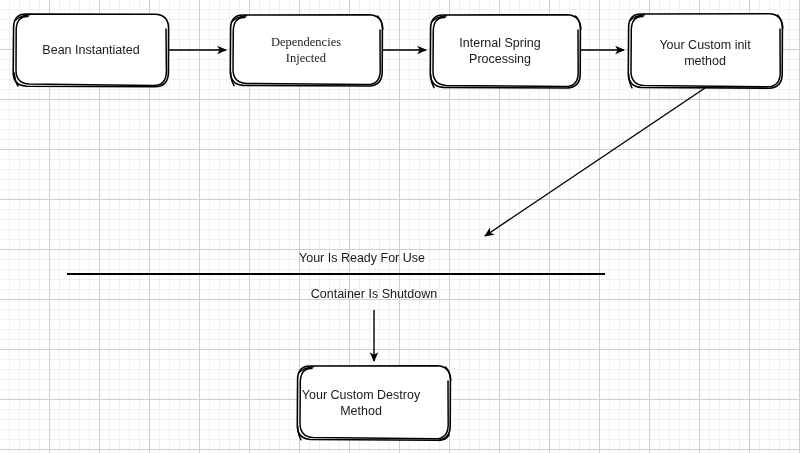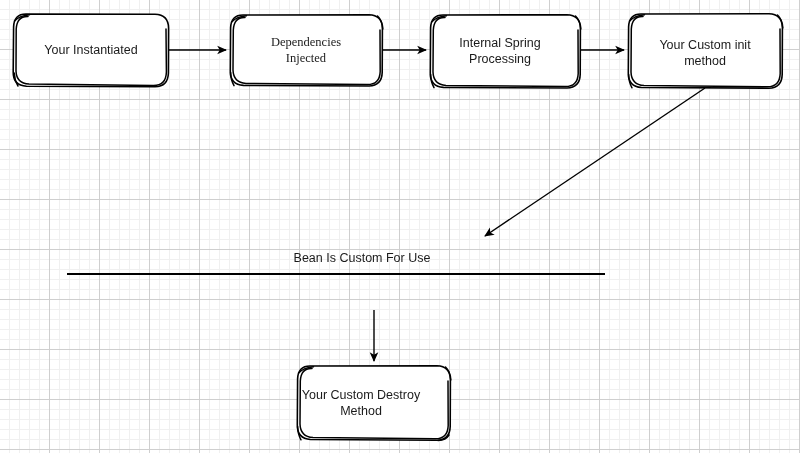--- a/index.html
+++ b/index.html
@@ -86,21 +86,21 @@
         <path d="M 0 0.6 L 10 5 L 0 9.4 L 2.6 5 Z" class="arrowhead"></path>
       </marker>
     </defs>
 
     <g>
       <path class="sketch-stroke" d="M 26 14 Q 14 14 13.6 27 L 13.2 72 Q 13 85.5 26.5 86.2 L 155 86.8 Q 168 86.5 168.4 73 L 168.6 28 Q 168.4 14.6 155 14.2 Z"></path>
       <path class="sketch-stroke-2" d="M 28 16.5 Q 17 16 16.2 29 L 16 71 Q 16.5 83.5 29 84 L 153 85.5 Q 166 85.8 166.4 72 L 166 29"></path>
       <path class="sketch-stroke-2" d="M 14.5 21 Q 20 15.5 29.5 14.8 M 18 86 Q 14.5 80 14.2 73"></path>
     </g>
     <foreignObject x="13" y="13" width="156" height="74">
-      <div xmlns="http://www.w3.org/1999/xhtml" style="width:156px;height:74px;display:flex;align-items:center;justify-content:center;text-align:center;color:#1a1a1a;font-size:12.5px;line-height:16px;font-family:'Liberation Sans',sans-serif;white-space:pre-line;">Your Instantiated</div>
+      <div xmlns="http://www.w3.org/1999/xhtml" style="width:156px;height:74px;display:flex;align-items:center;justify-content:center;text-align:center;color:#1a1a1a;font-size:12.5px;line-height:16px;font-family:'Liberation Sans',sans-serif;white-space:pre-line;">Bean Instantiated</div>
     </foreignObject>
 
     <g>
       <path class="sketch-stroke" d="M 243 15 Q 231 15 230.6 28 L 230.3 71 Q 230.2 84.6 243.5 85.4 L 369 86 Q 381.8 85.6 382.2 72.5 L 382.4 28 Q 382 15.3 369 14.8 Z"></path>
       <path class="sketch-stroke-2" d="M 245 17.5 Q 234 17 233.3 30 L 233 70 Q 233.4 82.6 246 83.4 L 367 84.6 Q 379.7 84.8 380.2 71.5 L 380 30"></path>
       <path class="sketch-stroke-2" d="M 231.6 22 Q 237 16.5 246.5 15.8 M 234 85.6 Q 230.8 80 230.6 72.5 M 377.5 16 Q 382.6 21 382.8 29"></path>
     </g>
     <foreignObject x="230" y="14" width="152" height="72">
       <div xmlns="http://www.w3.org/1999/xhtml" style="width:152px;height:72px;display:flex;align-items:center;justify-content:center;text-align:center;color:#1a1a1a;font-size:12.5px;line-height:16px;font-family:Liberation Serif, serif;white-space:pre-line;">Dependencies
 Injected</div>
@@ -138,16 +138,17 @@
 
     <line class="conn" x1="169" y1="50" x2="226" y2="50" marker-end="url(#arrow-r)"></line>
     <line class="conn" x1="382" y1="50" x2="426" y2="50" marker-end="url(#arrow-r)"></line>
     <line class="conn" x1="580" y1="50" x2="624" y2="50" marker-end="url(#arrow-r)"></line>
     <line class="conn" x1="705" y1="88" x2="485" y2="236" marker-end="url(#arrow-r)"></line>
     <line class="conn" x1="374" y1="310" x2="374" y2="361" marker-end="url(#arrow-r)"></line>
 
     <line class="divider" x1="67" y1="274" x2="605" y2="274"></line>
   </svg>
 
-  <div class="free-label" style="left:0;top:250px;width:724px;">Bean Is Custom For Use</div>
+  <div class="free-label" style="left:0;top:250px;width:724px;">Your Is Ready For Use</div>
 
+  <div class="free-label" style="left:0;top:286px;width:748px;">Container Is Shutdown</div>
 
 </div>
 
 </body></html>

